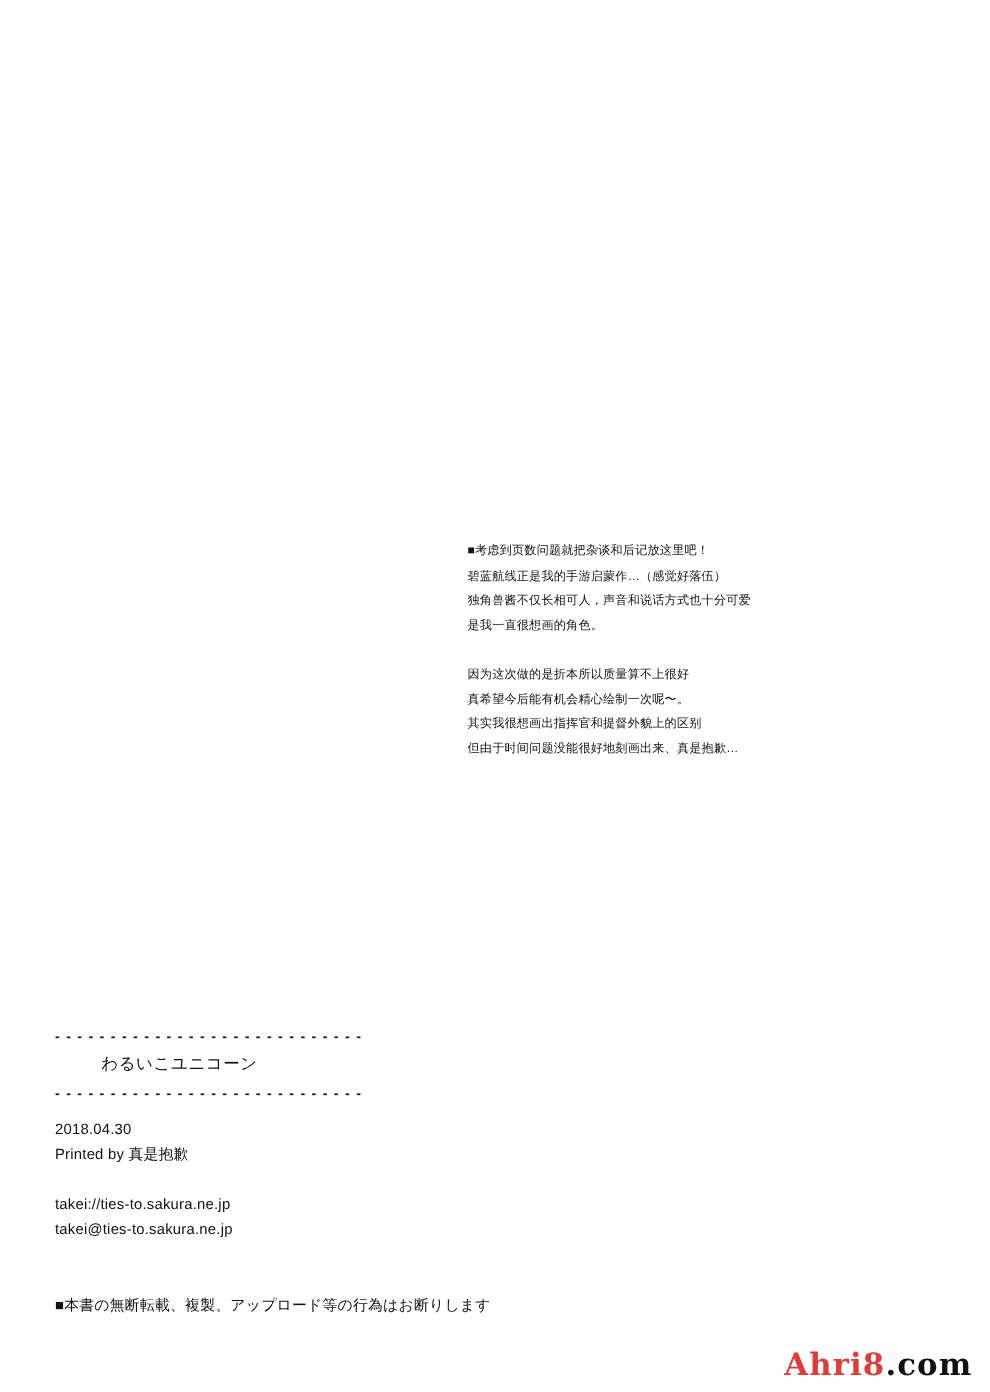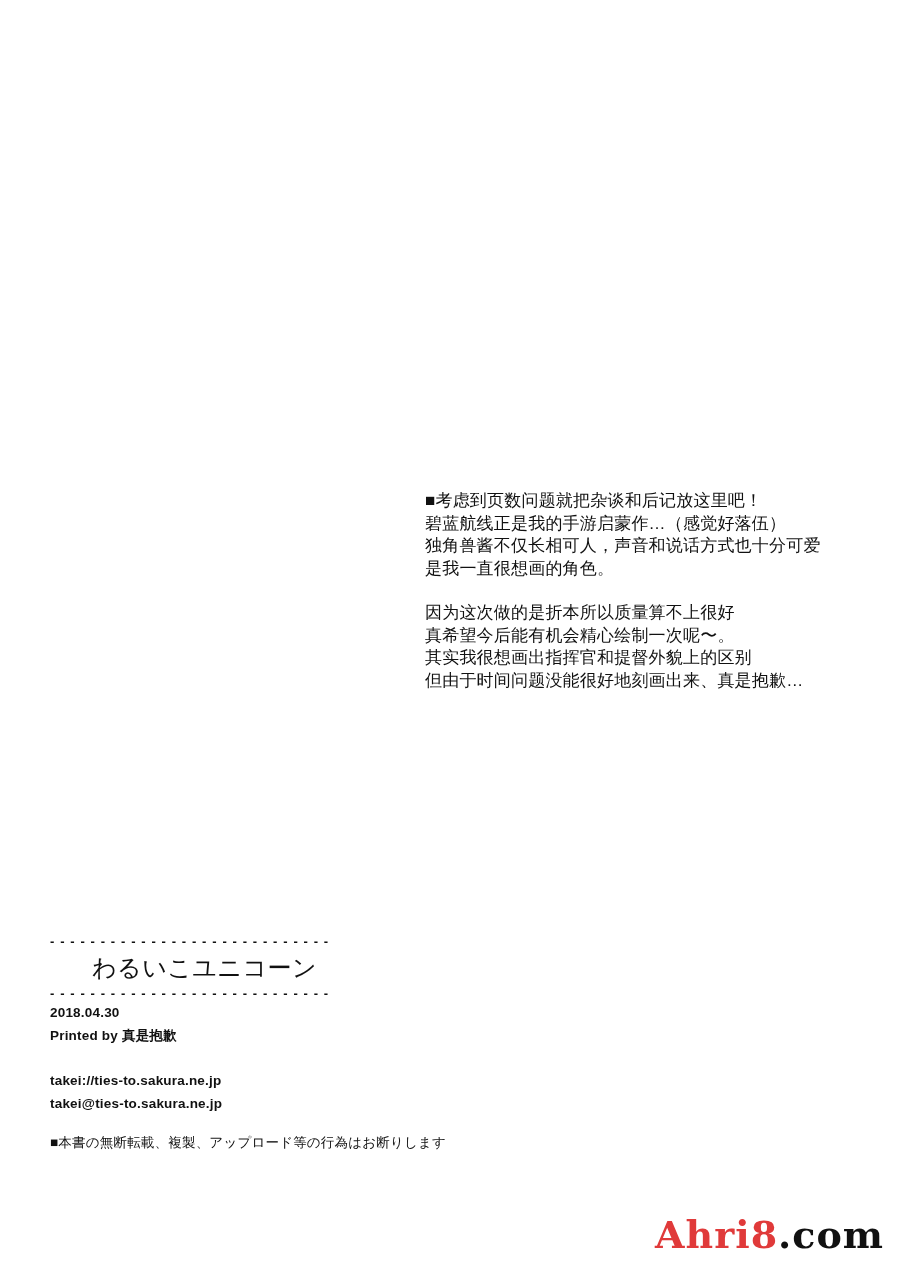--- a/index.html
+++ b/index.html
@@ -18,21 +18,21 @@
 
   
   .afterword {
     position: absolute;
     left: 425px;
     top: 490px;
     width: 450px;
   }
   .aw-para {
     margin: 0 0 0 0;
-    font-size: 17px;
+    font-size: 11px;
     line-height: 22.5px;
     letter-spacing: 0.2px;
     white-space: pre-wrap;
     color: #111111;
   }
   .aw-gap {
     height: 22px;
   }
   .aw-gap-big {
     height: 40px;
@@ -48,57 +48,57 @@
   .dash-rule {
     font-size: 13px;
     line-height: 14px;
     letter-spacing: 1.1px;
     color: #111;
     font-family: "Liberation Sans", sans-serif;
     white-space: nowrap;
     font-weight: bold;
   }
   .colophon-title {
-    font-size: 24px;
+    font-size: 15px;
     line-height: 30px;
     padding: 4px 0 4px 42px;
     color: #111;
     letter-spacing: 0.5px;
   }
   .colophon-lines {
-    font-weight: bold;
+    margin-top: 14px;
   }
   .col-line {
     font-size: 13.5px;
     line-height: 23px;
     color: #111;
     letter-spacing: 0.2px;
   }
   .col-spacer {
     height: 11px;
   }
   .notice {
     position: absolute;
     left: 50px;
-    top: 1131px;
+    top: 1175px;
     width: 520px;
   }
   .notice-line {
     font-size: 13.5px;
     line-height: 23px;
     color: #111;
     letter-spacing: 0.2px;
   }
 
   
   .watermark {
     position: absolute;
     right: 16px;
     bottom: 8px;
-    font-size: 38px;
+    font-size: 28px;
     font-weight: bold;
     letter-spacing: 1px;
     font-family: "DejaVu Serif", serif;
   }
   .wm-ahri { color: #e03a3a; }
   .wm-8 { color: #e03a3a; }
   .wm-dotcom { color: #111111; }
 </style>
 </head>
 <body>

